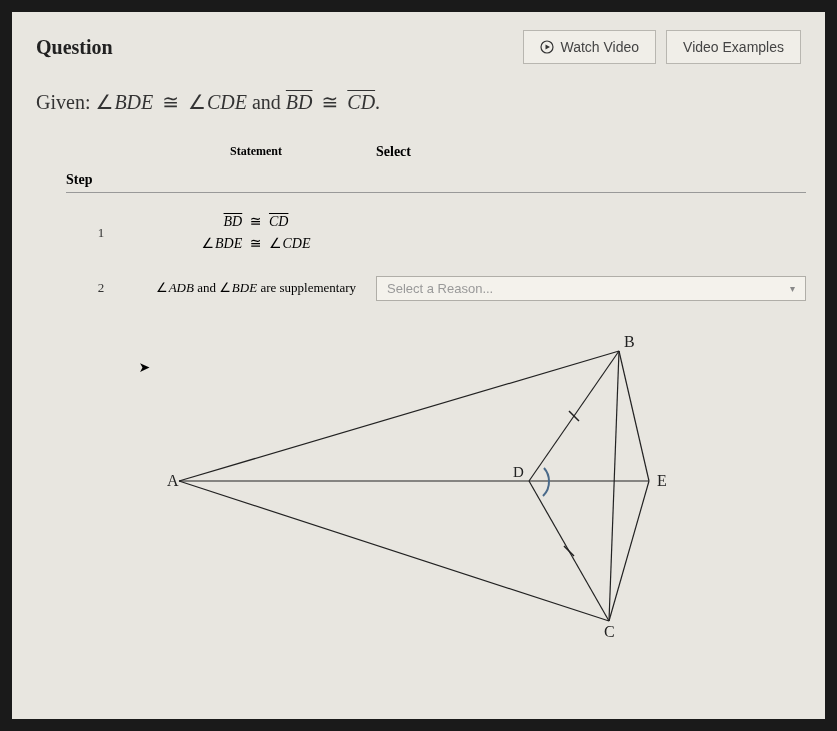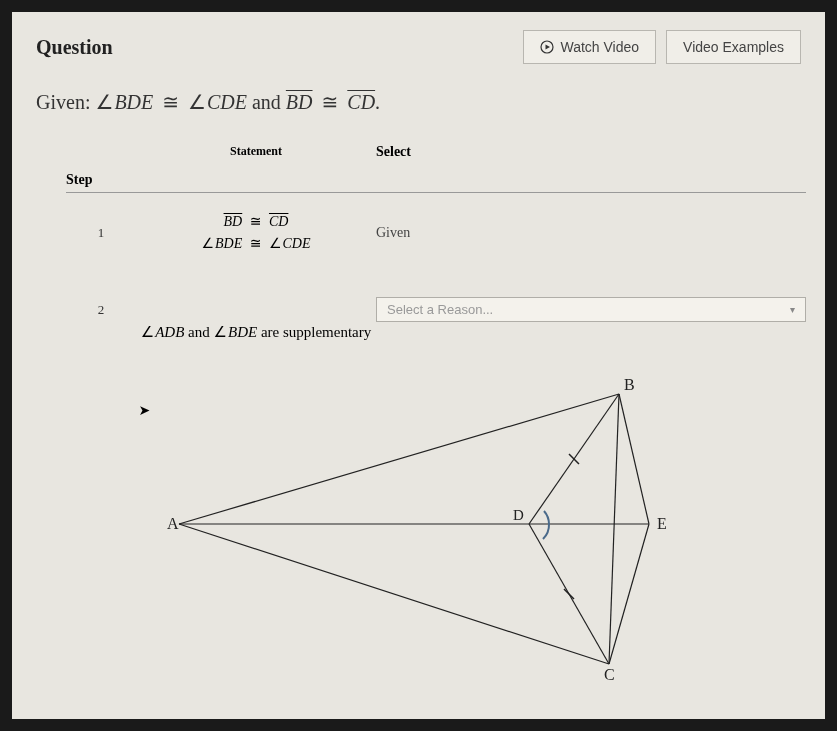--- a/index.html
+++ b/index.html
@@ -167,26 +167,25 @@
           <span class="math-it overline">BD</span>
           <span class="cong"></span>
           <span class="math-it overline">CD</span>
         </div>
         <div>
           <span class="angle"></span><span class="math-it">BDE</span>
           <span class="cong"></span>
           <span class="angle"></span><span class="math-it">CDE</span>
         </div>
       </div>
-      <div class="reason-cell">Given</div>
     </div>
 
     <div class="proof-row">
       <div class="step-num">2</div>
-      <div class="statement-cell" style="font-size:15px;margin-top:44px;">
+      <div class="statement-cell" style="font-size:13px;">
         <span class="angle"></span><span class="math-it">ADB</span><span> and </span><span class="angle"></span><span class="math-it">BDE</span><span> are supplementary</span>
       </div>
       <div class="reason-cell">
         <div class="reason-select">
           <span>Select a Reason...</span>
           <span class="chev">▾</span>
         </div>
       </div>
     </div>
   </div>

